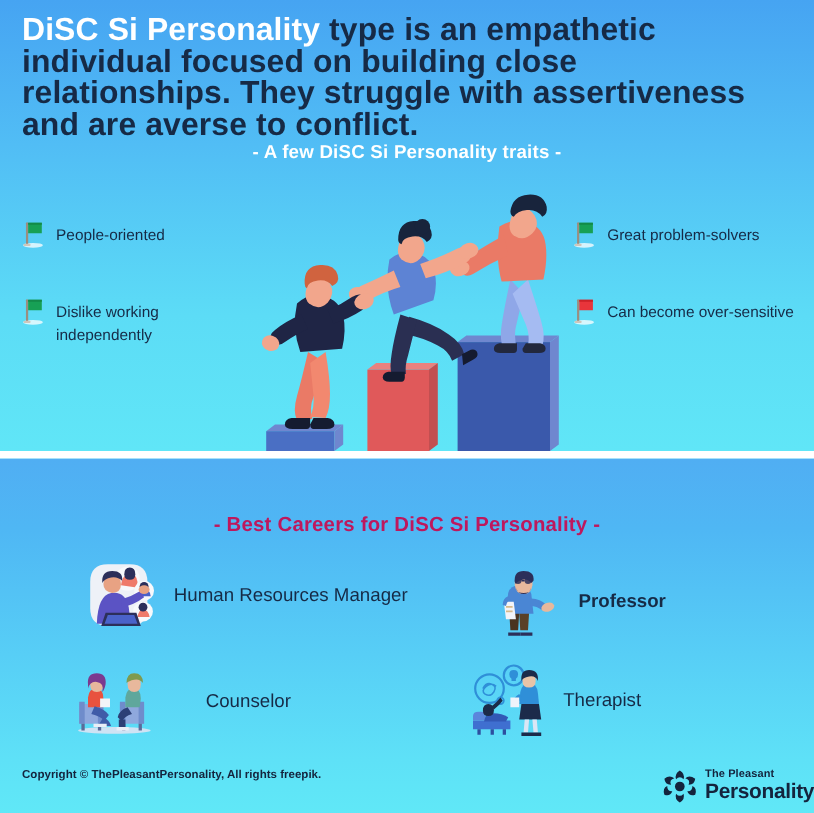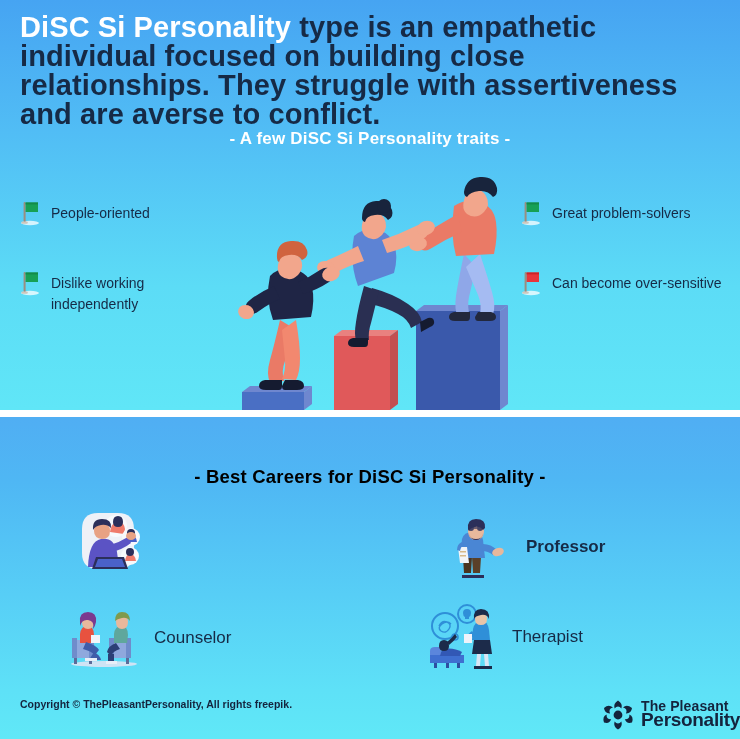--- a/index.html
+++ b/index.html
@@ -34,21 +34,21 @@
   .headline .hl { color:#ffffff; font-weight:700; }
 
   
   .sub-traits {
     position:absolute; left:0; top:129px; width:740px;
     text-align:center; color:#ffffff;
     font-size:17px; font-weight:700; letter-spacing:.2px;
   }
   .sub-careers {
     position:absolute; left:0; top:466px; width:740px;
-    text-align:center; color:#000000;
+    text-align:center; color:#be185d;
     font-size:18.5px; font-weight:700; letter-spacing:.2px;
   }
 
   
   .traits-left { position:absolute; left:17px; top:200px; width:215px; }
   .traits-right { position:absolute; left:518px; top:200px; width:215px; }
   .trait { display:flex; align-items:flex-start; margin-bottom:44px; }
   .trait .ftxt {
     font-size:14px; line-height:21px; color:#162a46;
     font-weight:400; padding-top:3px; padding-left:10px;
@@ -62,35 +62,35 @@
   .careers { position:absolute; left:0; top:505px; width:740px; height:180px; }
   .career {
     position:absolute; display:flex; align-items:center; width:300px;
   }
   .career .cicon { width:72px; height:72px; flex:0 0 72px; position:relative; }
   .career .ctxt {
     font-size:17px; line-height:22px; color:#162a46; padding-left:14px;
   }
   .c-hr   { left:72px;  top:0px; }
   .c-prof { left:440px; top:6px;font-weight:bold; }
-  .c-coun { left:68px;  top:97px; }
+  .c-coun { left:68px;  top:97px;gap:33px; }
   .c-ther { left:426px; top:96px;text-align:center; }
 
   
   .copy {
     position:absolute; left:20px; top:697px;
     font-size:10.5px; line-height:15px; color:#14243d; font-weight:700;
   }
   .copy .freepik { font-weight:400; color:#1d3350; }
 
   .logo { position:absolute; left:601px; top:695px; width:132px; height:40px; }
   .logo .mark { position:absolute; left:0; top:4px; width:34px; height:32px; }
   .logo .l1 {
     position:absolute; left:40px; top:3px;
-    font-size:14px; font-weight:700; color:#14243d; letter-spacing:.1px;
+    font-size:10px; font-weight:700; color:#14243d; letter-spacing:.1px;
   }
   .logo .l2 {
     position:absolute; left:40px; top:14px;
     font-size:19px; font-weight:700; color:#14243d; letter-spacing:-.3px;
   }
 </style>
 </head>
 <body>
 
 <div class="poster">
@@ -260,20 +260,21 @@
           <circle cx="58" cy="47" r="4" fill="#2c2f5a"></circle>
           <path d="M16 62 q1 -26 13 -28 q13 -2 16 13 l2 15 z" fill="#5b53c4"></path>
           <path d="M30 34 q-8 -1 -8 -8 q0 -8 8 -8 q8 0 8 8 q0 8 -8 8 z" fill="#e8a283"></path>
           <path d="M21 25 q-1 -11 9 -11 q10 0 9 9 q-4 -4 -10 -3 q-6 1 -8 5 z" fill="#2c2f5a"></path>
           <path d="M38 40 q10 -3 18 -8 l3 6 q-9 7 -20 9 z" fill="#5b53c4"></path>
           <ellipse cx="59" cy="31" rx="5" ry="4" fill="#e8a283"></ellipse>
           <path d="M24 52 h28 l4 12 h-36 z" fill="#2c2f5a"></path>
           <path d="M26 54 h24 l3 8 h-30 z" fill="#4a62c9"></path>
         </svg>
       </span>
+      <span class="ctxt">Human Resources Manager</span>
     </div>
 
     <div class="career c-prof">
       <span class="cicon">
         <svg viewBox="0 0 72 72" width="72" height="72">
           <path d="M24 62 h7 l1 -16 h-9 z" fill="#4a3420"></path>
           <path d="M33 62 h7 l1 -16 h-9 z" fill="#5a4028"></path>
           <path d="M22 64 h11 v3 h-11 z" fill="#2c2f5a"></path>
           <path d="M33 64 h11 v3 h-11 z" fill="#2c2f5a"></path>
           <path d="M22 28 q2 -7 10 -7 q9 0 11 8 l2 18 h-25 z" fill="#4a86d4"></path>

